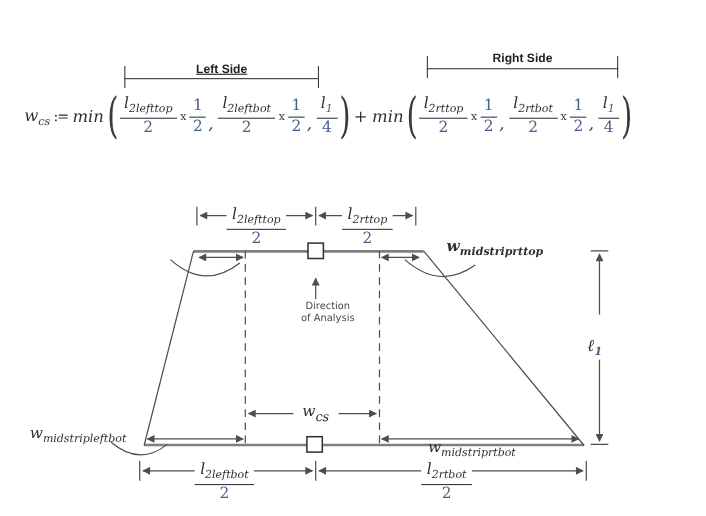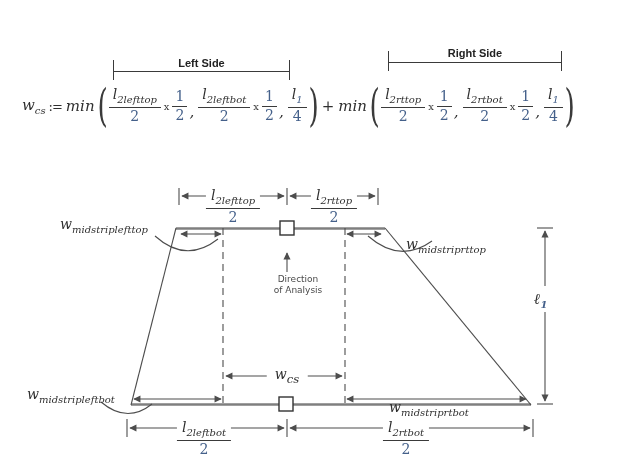--- a/index.html
+++ b/index.html
@@ -26,21 +26,21 @@
   .frac{display:inline-flex;flex-direction:column;align-items:center;line-height:1.1;
         font-size:14px;margin:0 1px;}
   .frac .fnum{border-bottom:1.3px solid #3a3a3a;padding:0 4px 2px;white-space:nowrap;}
   .frac .fden{padding-top:1px;font-style:normal;}
   .frac.half .fnum{padding:0 3px 1px;font-style:normal;}
   .blu{color:#44608a;}
   
   .wlabel{position:absolute;font-size:14px;font-style:italic;white-space:nowrap;}
   .wcslabel{position:absolute;left:287px;top:376px;transform:translate(-50%,-50%);
             background:#fff;padding:0 8px;font-size:14px;font-style:italic;}
-  .l1label{position:absolute;left:531px;top:289px;background:#fff;padding:1px 3px;
+  .l1label{position:absolute;left:531px;top:304px;background:#fff;padding:1px 3px;
            font-size:15px;font-style:italic;font-weight:bold;}
   .dimfrac{position:absolute;transform:translateX(-50%);display:flex;flex-direction:column;
            align-items:center;font-size:14px;font-style:italic;line-height:1.1;}
   .dimfrac .fnum{background:#fff;padding:0 5px 2px;border-bottom:1.3px solid #3a3a3a;
                  white-space:nowrap;}
   .dimfrac .fden{padding-top:1px;font-style:normal;}
   .dirlabel{position:absolute;left:298px;top:274px;transform:translateX(-50%);
             text-align:center;font-family:"DejaVu Sans",sans-serif;font-size:9px;
             color:#4a4a4a;line-height:10.5px;font-style:normal;}
   svg{position:absolute;left:0;top:0;}
@@ -94,21 +94,21 @@
       <path d="M368,236 Q400,264 432,241"></path>
       <path d="M101,402 Q127,424 152,404"></path>
 
       <line x1="287" y1="272" x2="287" y2="253" marker-end="url(#arr)"></line>
 
       <rect x="280" y="221" width="14" height="14" fill="#ffffff" stroke="#333333" stroke-width="1.4"></rect>
       <rect x="279" y="397" width="14" height="14" fill="#ffffff" stroke="#333333" stroke-width="1.4"></rect>
     </g>
   </svg>
 
-  <div class="b-label" style="left:113px;top:57px;width:177px;">Left Side</div>
+  <div class="b-label" style="left:113px;top:57px;width:177px;text-decoration:underline;">Left Side</div>
   <div class="b-line" style="left:113px;top:71px;width:177px;height:1.2px;"></div>
   <div class="b-tick" style="left:113px;top:60px;width:1.2px;height:20px;"></div>
   <div class="b-tick" style="left:289px;top:60px;width:1.2px;height:20px;"></div>
 
   <div class="b-label" style="left:388px;top:47px;width:174px;">Right Side</div>
   <div class="b-line" style="left:388px;top:62px;width:174px;height:1.2px;"></div>
   <div class="b-tick" style="left:388px;top:51px;width:1.2px;height:20px;"></div>
   <div class="b-tick" style="left:561px;top:51px;width:1.2px;height:20px;"></div>
 
   <div class="formula">
@@ -188,24 +188,21 @@
   </div>
   <div class="dimfrac" style="left:204px;top:420px;">
     <span class="fnum"><span class="vit">l</span><sub>2leftbot</sub></span>
     <span class="fden blu">2</span>
   </div>
   <div class="dimfrac" style="left:406px;top:420px;">
     <span class="fnum"><span class="vit">l</span><sub>2rtbot</sub></span>
     <span class="fden blu">2</span>
   </div>
 
-  <div class="wlabel" style="left:60px;top:216px;">
-    <span class="vit">w</span><sub>midstriplefttop</sub>
-  </div>
-  <div class="wlabel" style="left:406px;top:236px;">
+  <div class="wlabel" style="left:406px;top:216px;font-weight:bold;">
     <span class="vit">w</span><sub>midstriprttop</sub>
   </div>
   <div class="wlabel" style="left:27px;top:386px;">
     <span class="vit">w</span><sub>midstripleftbot</sub>
   </div>
   <div class="wlabel" style="left:389px;top:399px;">
     <span class="vit">w</span><sub>midstriprtbot</sub>
   </div>
 
   <div class="wcslabel">

